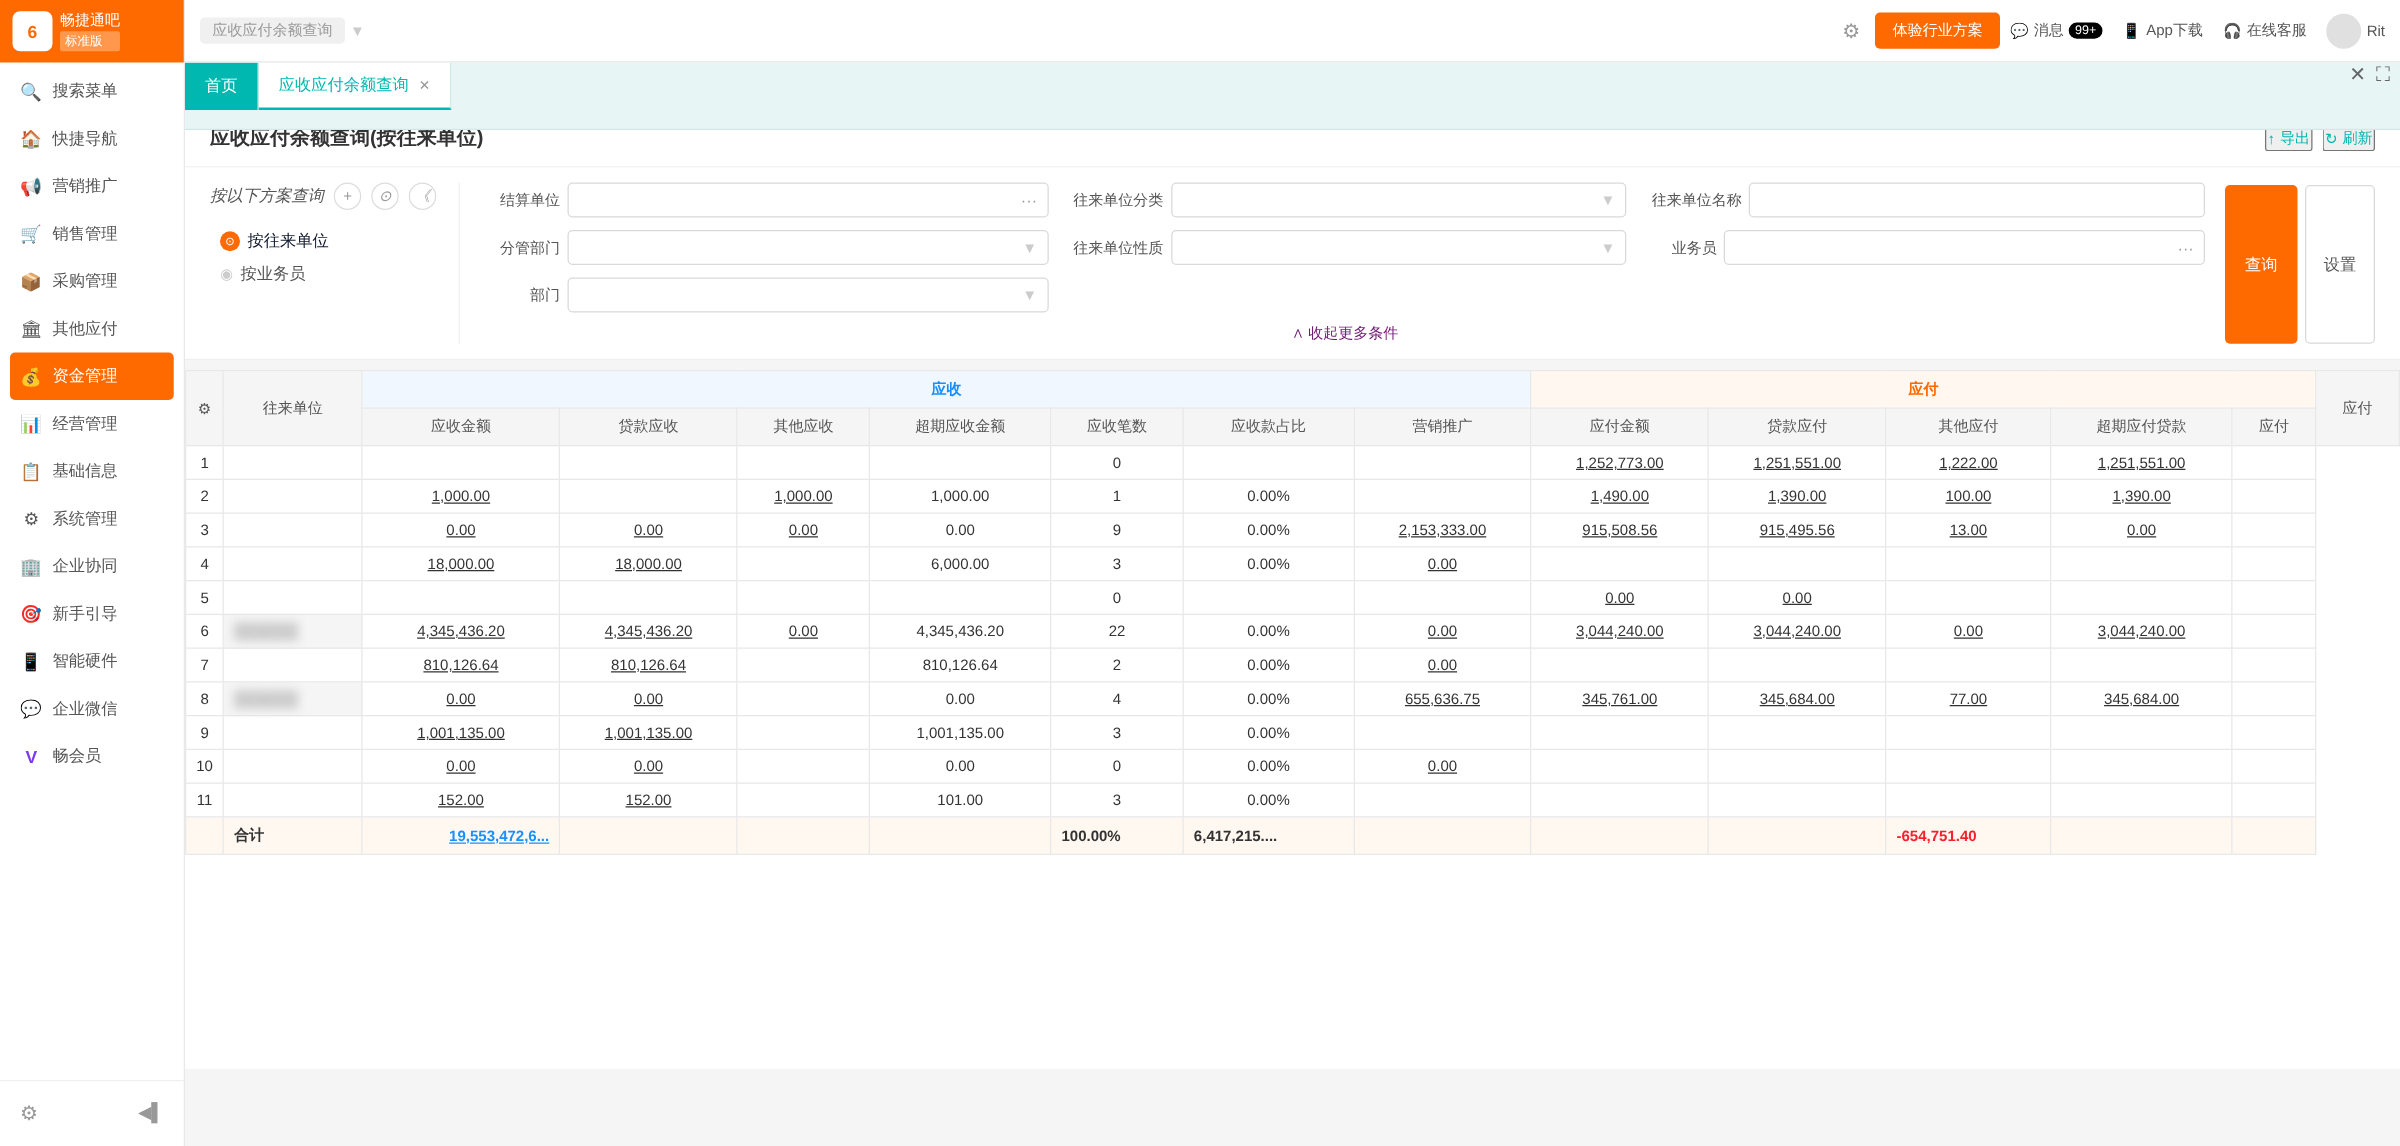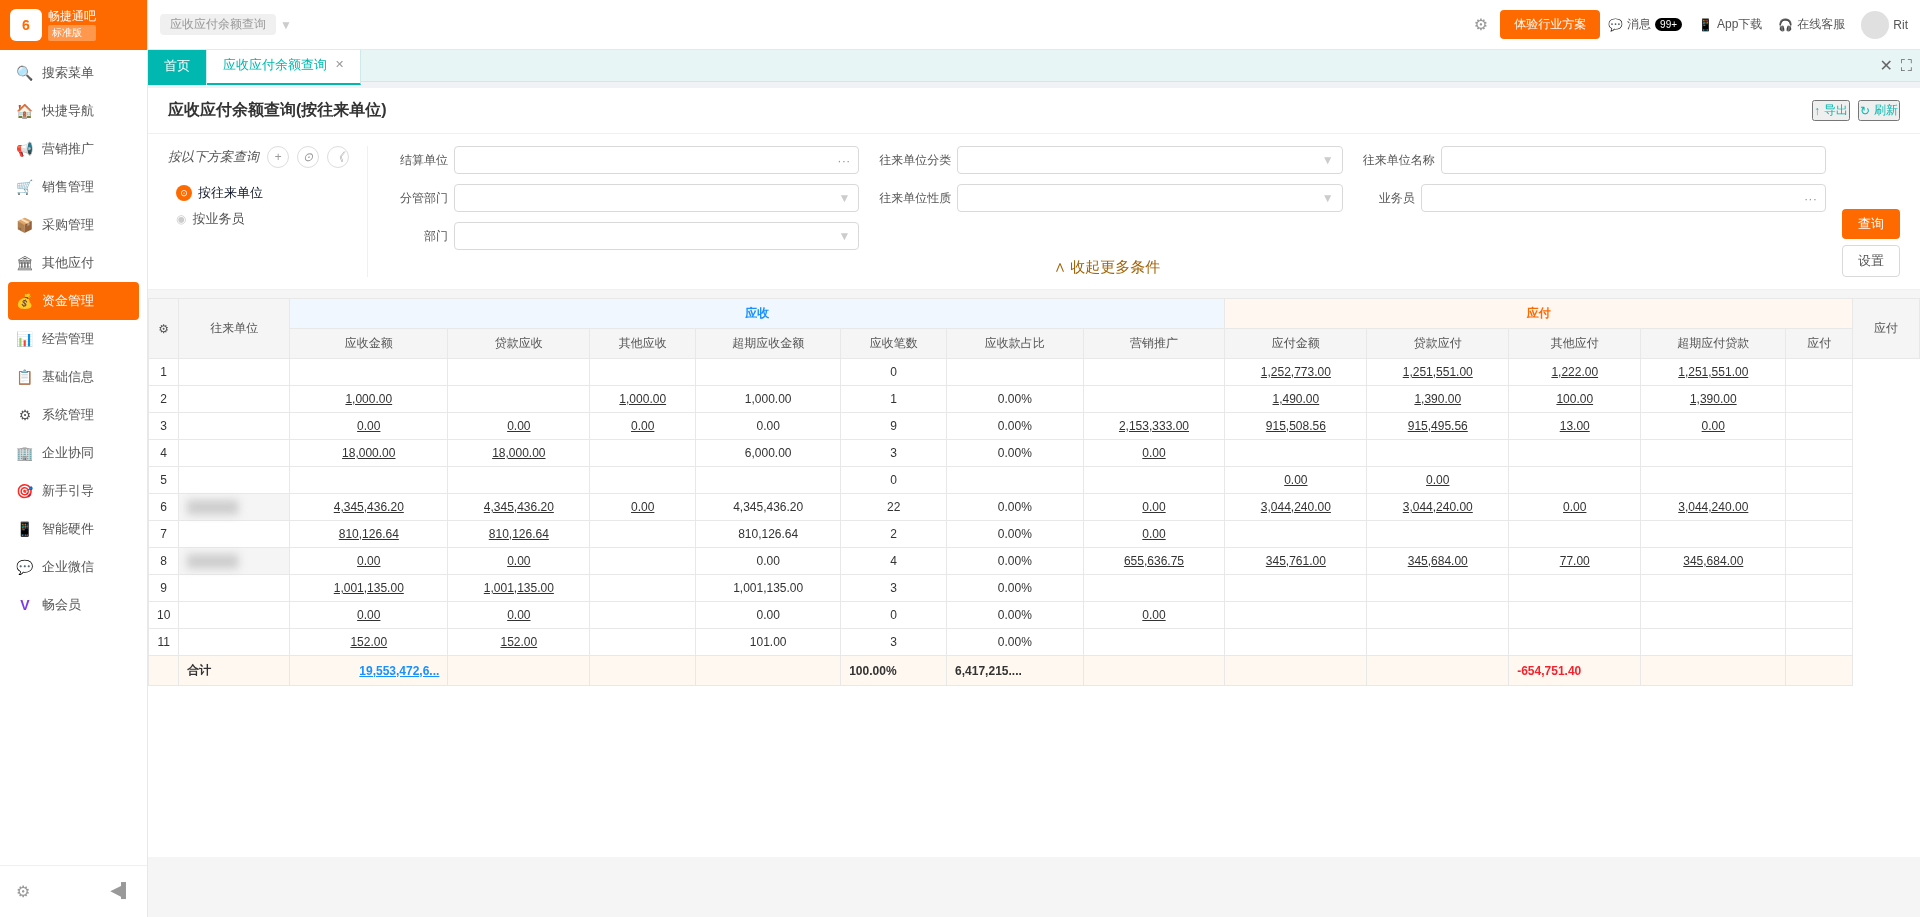--- a/index.html
+++ b/index.html
@@ -36,22 +36,22 @@
     .topbar-breadcrumb span { color: #666; }
     .topbar-gear { color: #999; font-size: 16px; cursor: pointer; padding: 4px; }
     .topbar-cta { background: #ff6a00; color: #fff; border: none; padding: 6px 14px; border-radius: 4px; cursor: pointer; font-size: 12px; }
     .topbar-actions { display: flex; align-items: center; gap: 16px; margin-left: auto; }
     .topbar-action { display: flex; align-items: center; gap: 4px; color: #555; cursor: pointer; font-size: 12px; }
     .badge { background: #000000; color: #fff; border-radius: 10px; font-size: 10px; padding: 1px 5px; }
     .topbar-avatar { width: 28px; height: 28px; background: #ddd; border-radius: 50%; }
 
     
     .tabbar {
-      position: fixed; left: 148px; right: 0; top: 50px; height: 32px;
-      background: #e8f5f5; display: flex; align-items: center; border-bottom: 1px solid #d0e8e8;
+      position: fixed; left: 148px; right: 0; top: 50px; height: 54px;
+      background: #e8f5f5; display: flex; align-items: flex-start; border-bottom: 1px solid #d0e8e8;
       z-index: 99;
     }
     .tab {
       height: 38px; display: flex; align-items: center; padding: 0 16px; cursor: pointer;
       font-size: 13px; color: #555; border-right: 1px solid #d0e8e8;
     }
     .tab.active { background: #fff; color: #00b8b0; border-bottom: 2px solid #00b8b0; }
     .tab-close { margin-left: 8px; color: #999; font-size: 11px; }
     .tab-home { background: #00b8b0; color: #fff; }
     .tabbar-actions { margin-left: auto; display: flex; align-items: center; gap: 8px; padding-right: 8px; }
@@ -310,28 +310,28 @@
               <span style="color:#555;font-size:12px;min-width:60px;text-align:right;">部门</span>
               <div style="flex:1;height:28px;border:1px solid #d9d9d9;border-radius:4px;padding:0 8px;font-size:12px;display:flex;align-items:center;justify-content:space-between;color:#ccc;cursor:pointer;background:#fff;">
                   <span></span>
                   <span>▼</span>
                 </div>
             </div>
           </div>
         </div>
 
         <div style="text-align:center;padding-top:8px;">
-          <span style="color:#a16207;cursor:pointer;font-size:15px;">
+          <span style="color:#701a75;cursor:pointer;font-size:12px;">
             <span>∧ </span>
             <span>收起更多条件</span>
           </span>
         </div>
       </div>
 
-      <div style="display:flex;flex-direction:column;gap:6px;padding-left:16px;padding-top:2px;min-width:70px;justify-content:flex-end;">
+      <div style="display:flex;flex-direction:row;gap:6px;padding-left:16px;padding-top:2px;min-width:70px;">
         <button class="btn-query" style="background:#ff6a00;color:#fff;border:none;padding:6px 16px;border-radius:4px;cursor:pointer;font-size:13px;">查询</button>
         <button class="btn-setting" style="background:#fff;color:#555;border:1px solid #d9d9d9;padding:6px 14px;border-radius:4px;cursor:pointer;font-size:13px;">设置</button>
       </div>
     </div>
   </div>
 
   <div class="table-section" style="overflow:auto;height:calc(100% - 270px);">
     <table class="data-table">
       <thead>
         <tr>

